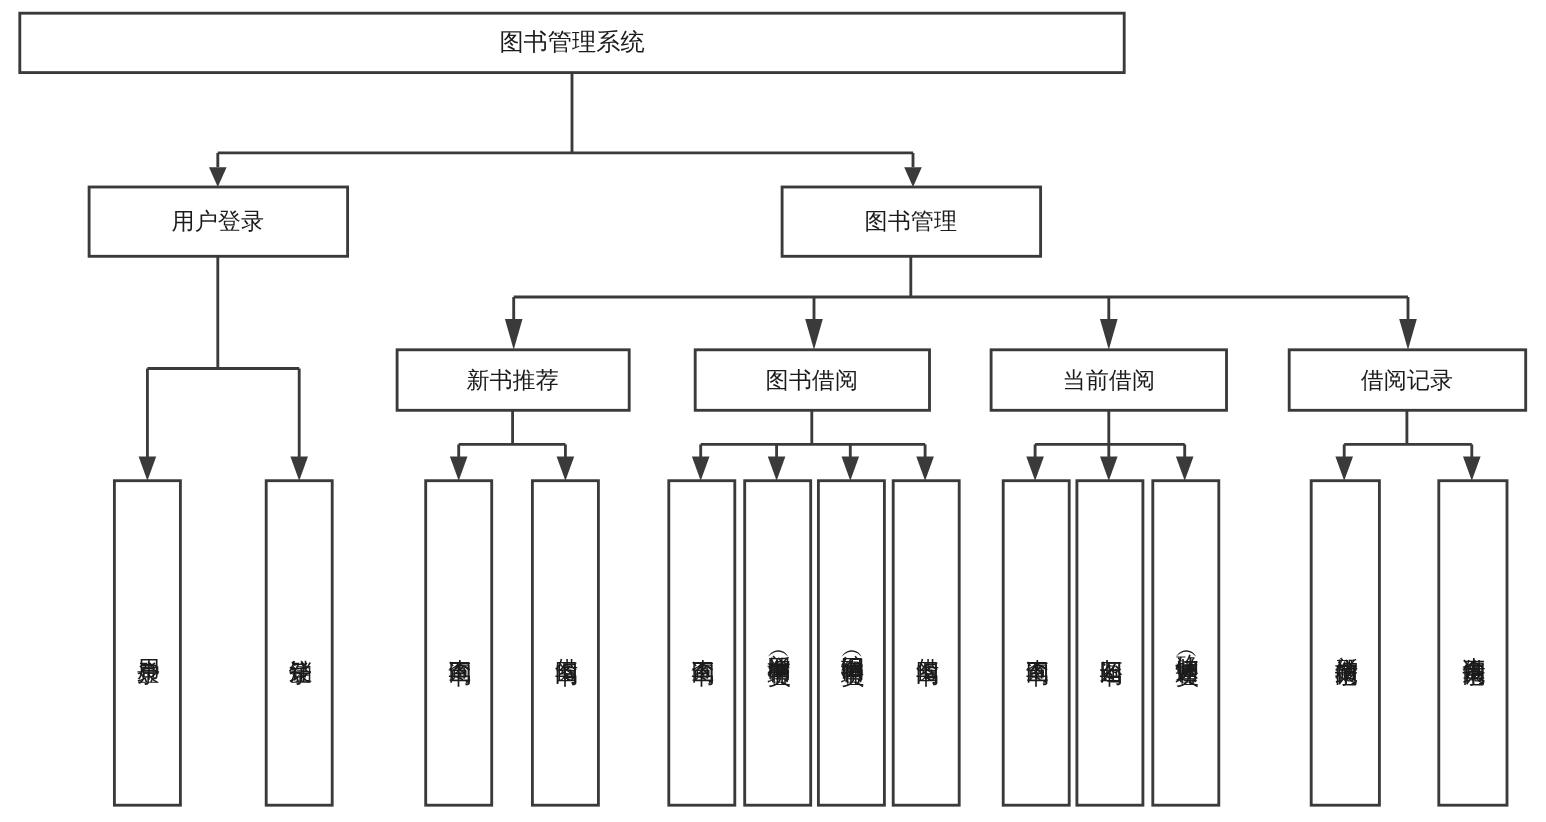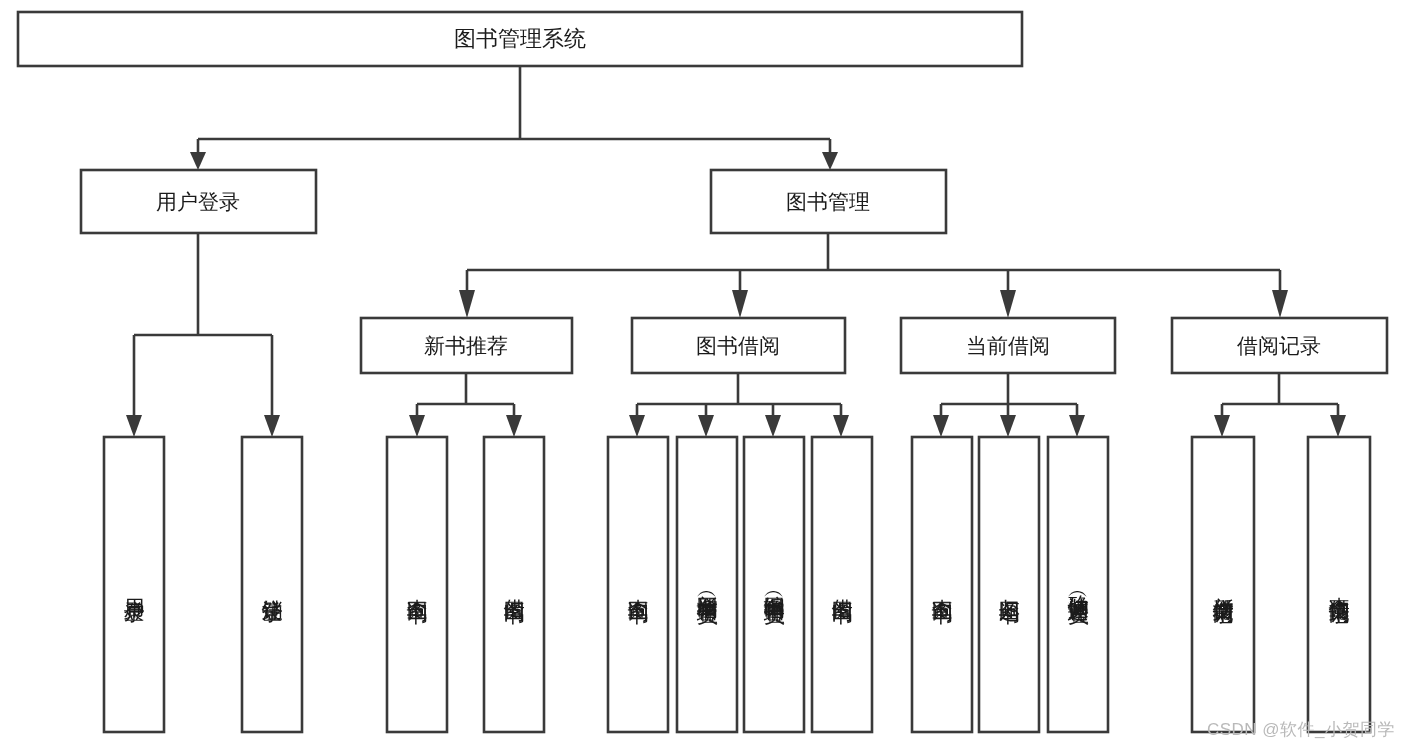--- a/index.html
+++ b/index.html
@@ -188,15 +188,14 @@
   <div class="vlabel" style="left:608px; top:437px; width:60px; height:295px;">查询图书</div>
   <div class="vlabel" style="left:677px; top:437px; width:60px; height:295px;">新增图书（管理员）</div>
   <div class="vlabel" style="left:744px; top:437px; width:60px; height:295px;">编辑图书（管理员）</div>
   <div class="vlabel" style="left:812px; top:437px; width:60px; height:295px;">借阅图书</div>
   <div class="vlabel" style="left:912px; top:437px; width:60px; height:295px;">查询图书</div>
   <div class="vlabel" style="left:979px; top:437px; width:60px; height:295px;">归还图书</div>
   <div class="vlabel" style="left:1048px; top:437px; width:60px; height:295px;">确认归还（管理员）</div>
   <div class="vlabel" style="left:1192px; top:437px; width:62px; height:295px;">新增借阅记录</div>
   <div class="vlabel" style="left:1308px; top:437px; width:62px; height:295px;">查询借阅记录</div>
 
-  <div id="watermark">CSDN @软件_小贺同学</div>
 
 </div>
 
 </body></html>

